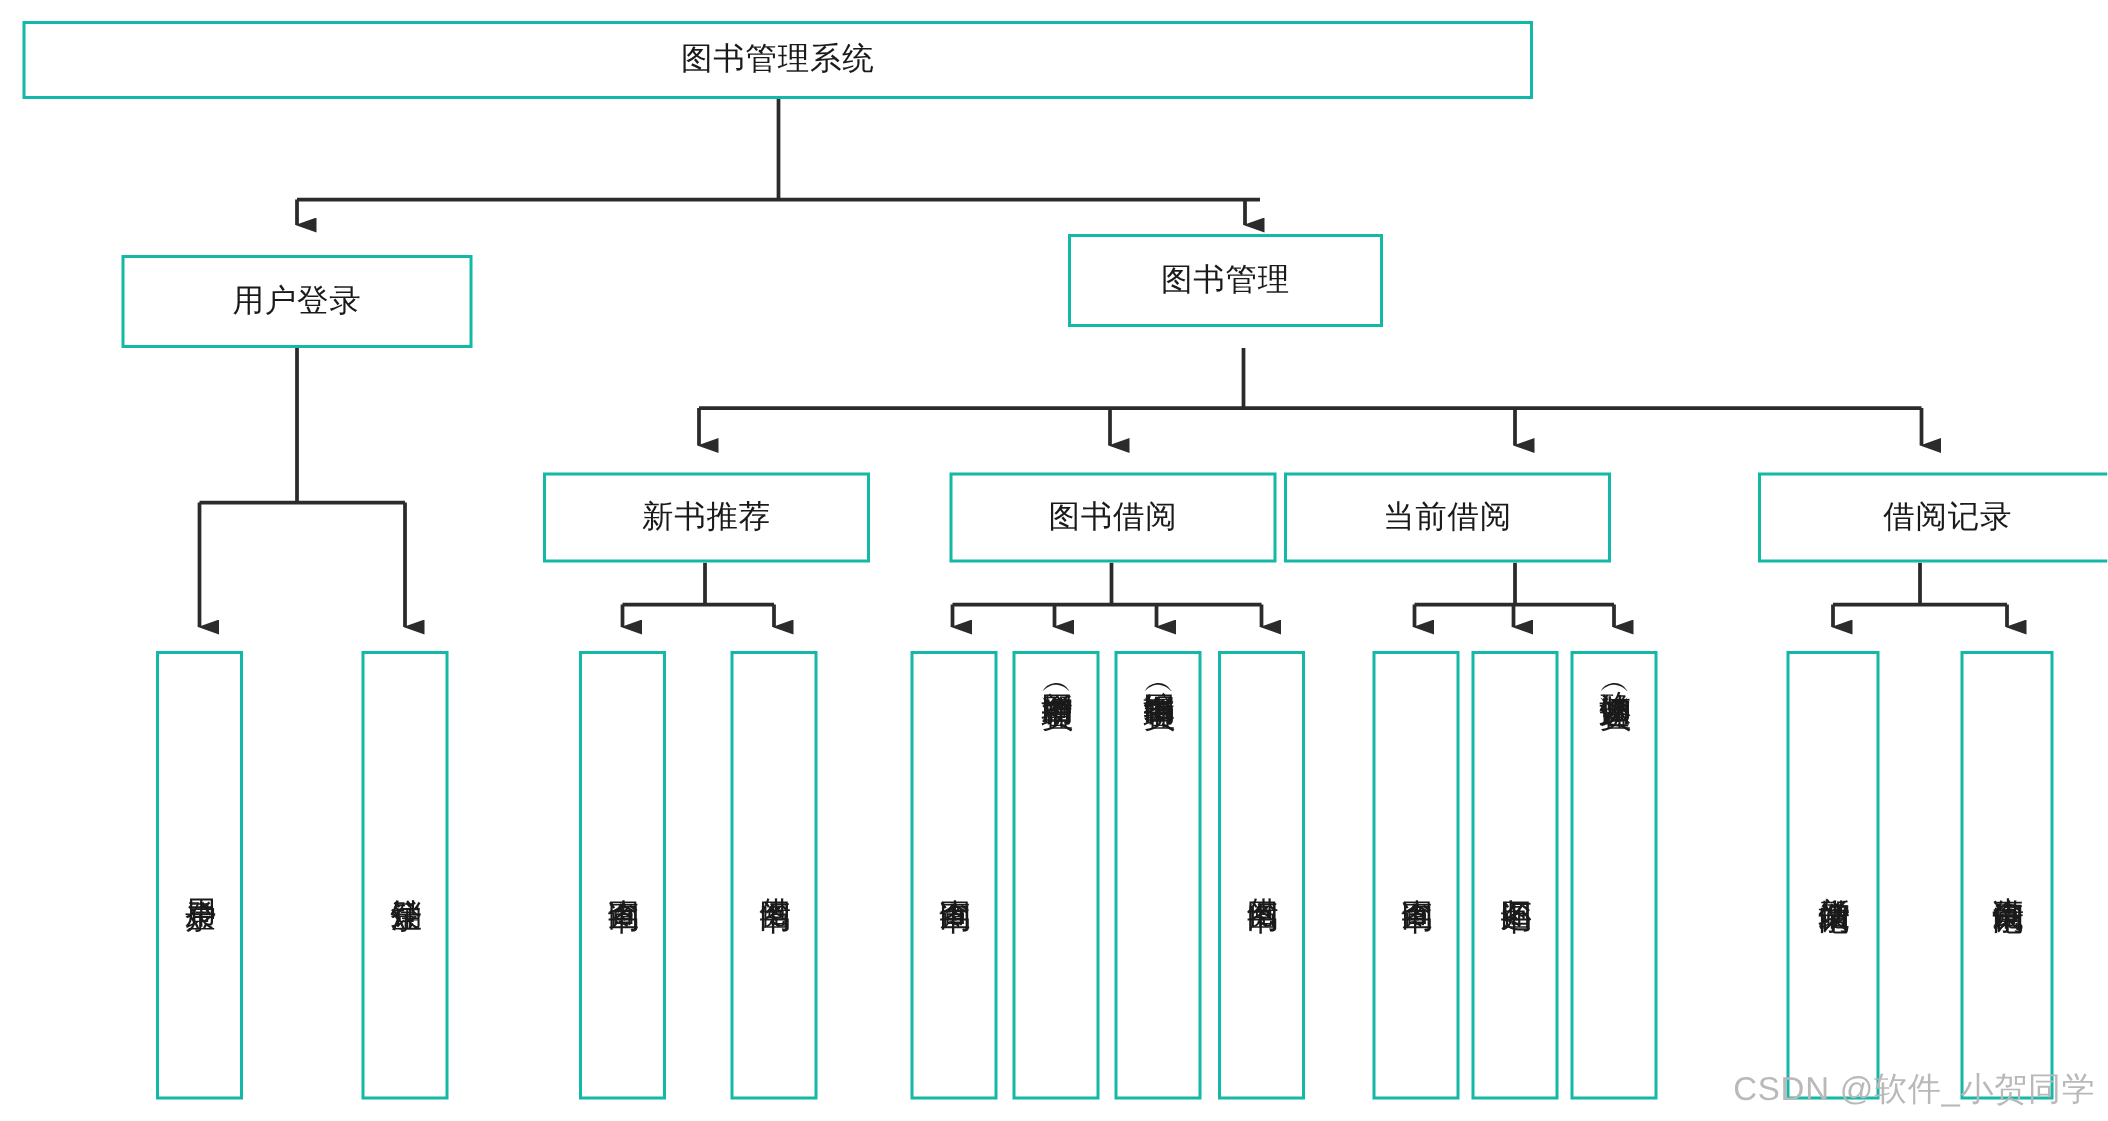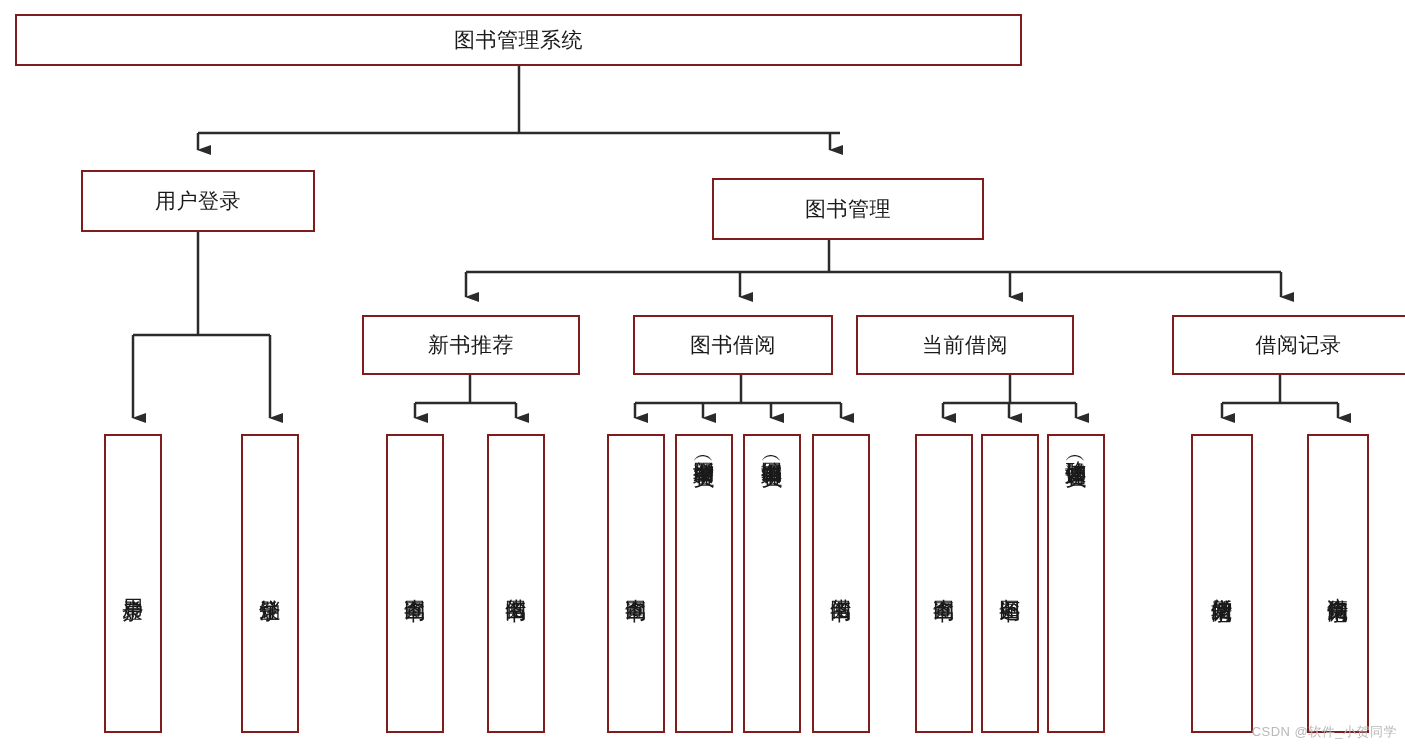--- a/index.html
+++ b/index.html
@@ -22,21 +22,21 @@
     left: 0;
     top: 0;
     width: 1405px;
     height: 747px;
     pointer-events: none;
   }
   .node {
     position: absolute;
     box-sizing: border-box;
     background: #ffffff;
-    border: 2px solid #7f1d1d;
+    border: 2px solid #14b8a6;
     display: flex;
     align-items: center;
     justify-content: center;
   }
   .node-h .label {
     font-size: 21px;
     color: #1a1a1a;
     letter-spacing: 0.5px;
     line-height: 1.1;
     white-space: nowrap;
@@ -56,21 +56,21 @@
     white-space: nowrap;
   }
   .node-v.center-v {
     align-items: center;
     padding-top: 0;
   }
   .watermark {
     position: absolute;
     right: 8px;
     bottom: 6px;
-    font-size: 13px;
+    font-size: 22px;
     color: #b9b9b9;
     letter-spacing: 0.5px;
     white-space: nowrap;
   }
 </style>
 </head>
 <body>
 
 <div id="canvas">
 
@@ -125,28 +125,28 @@
     </g>
   </svg>
 
   <div class="node node-h" style="left:15px; top:14px; width:1007px; height:52px;">
     <span class="label">图书管理系统</span>
   </div>
 
   <div class="node node-h" style="left:81px; top:170px; width:234px; height:62px;">
     <span class="label">用户登录</span>
   </div>
-  <div class="node node-h" style="left:712px; top:178px; width:272px; height:62px;">
+  <div class="node node-h" style="left:712px; top:156px; width:210px; height:62px;">
     <span class="label">图书管理</span>
   </div>
 
   <div class="node node-h" style="left:362px; top:315px; width:218px; height:60px;text-align:center;">
     <span class="label">新书推荐</span>
   </div>
-  <div class="node node-h" style="left:633px; top:315px; width:200px; height:60px;">
+  <div class="node node-h" style="left:633px; top:315px; width:218px; height:60px;">
     <span class="label">图书借阅</span>
   </div>
   <div class="node node-h" style="left:856px; top:315px; width:218px; height:60px;">
     <span class="label">当前借阅</span>
   </div>
   <div class="node node-h" style="left:1172px; top:315px; width:253px; height:60px;">
     <span class="label">借阅记录</span>
   </div>
 
   <div class="node node-v center-v" style="left:104px; top:434px; width:58px; height:299px;">

